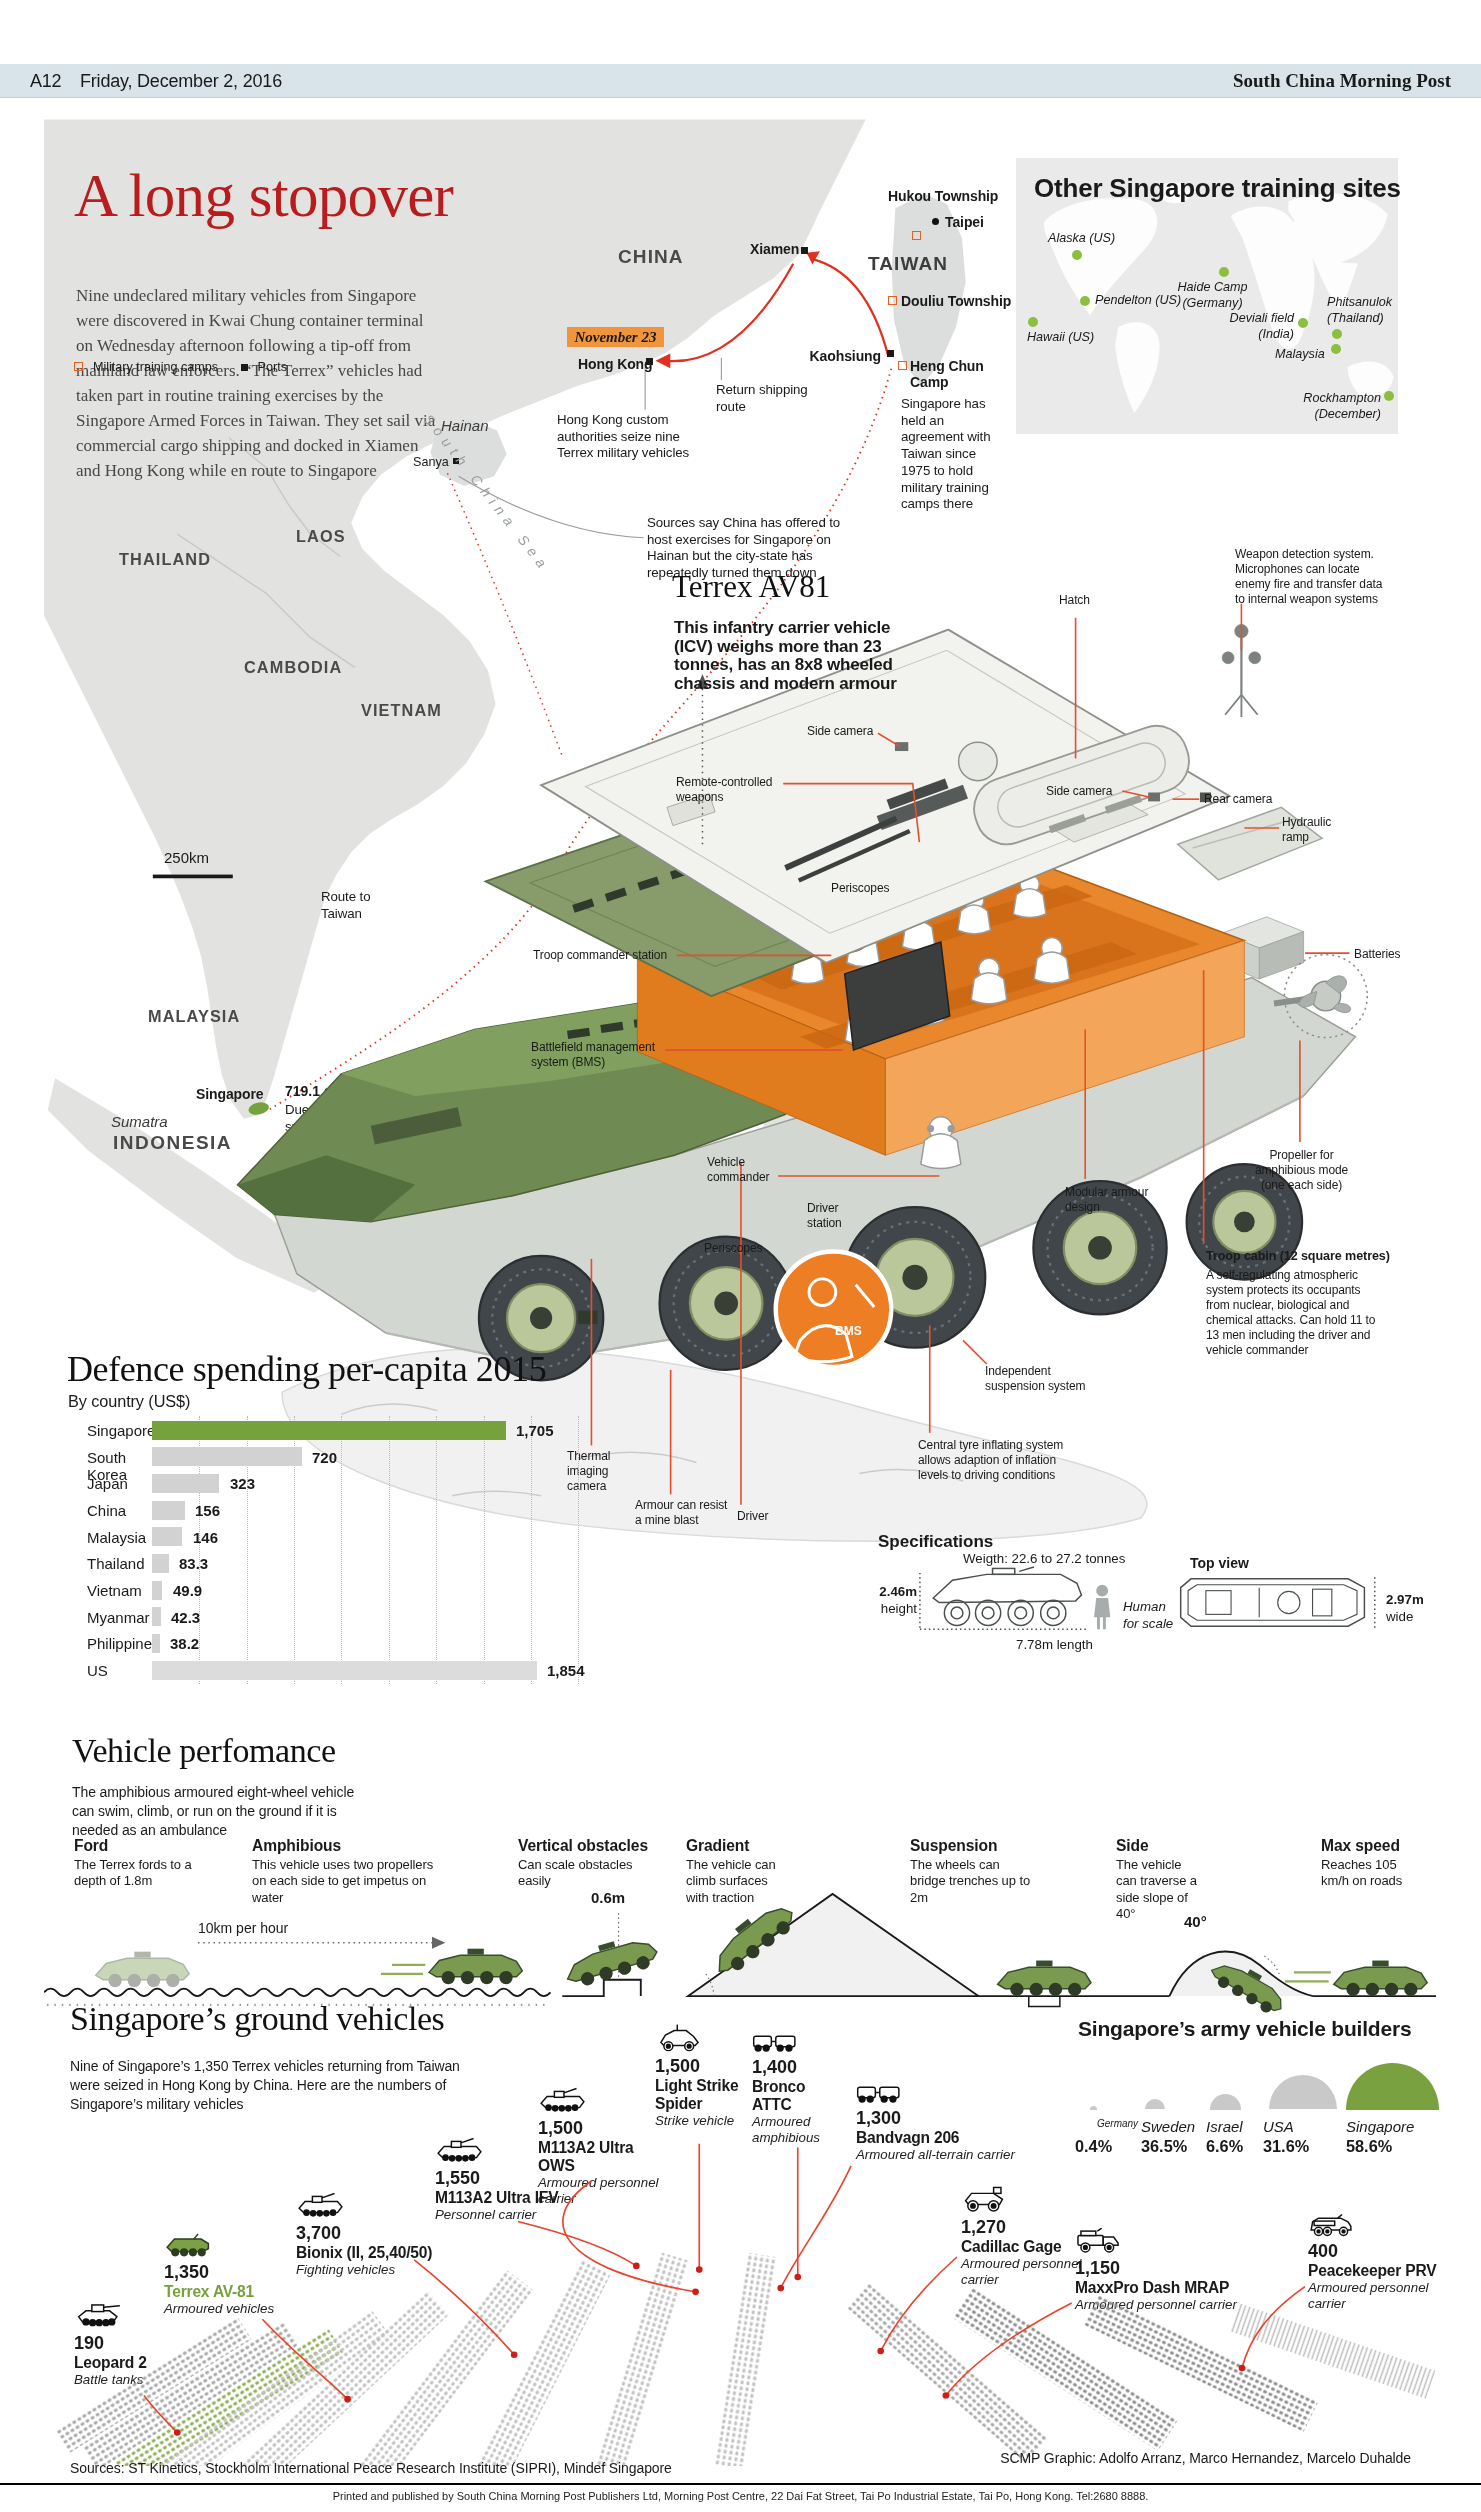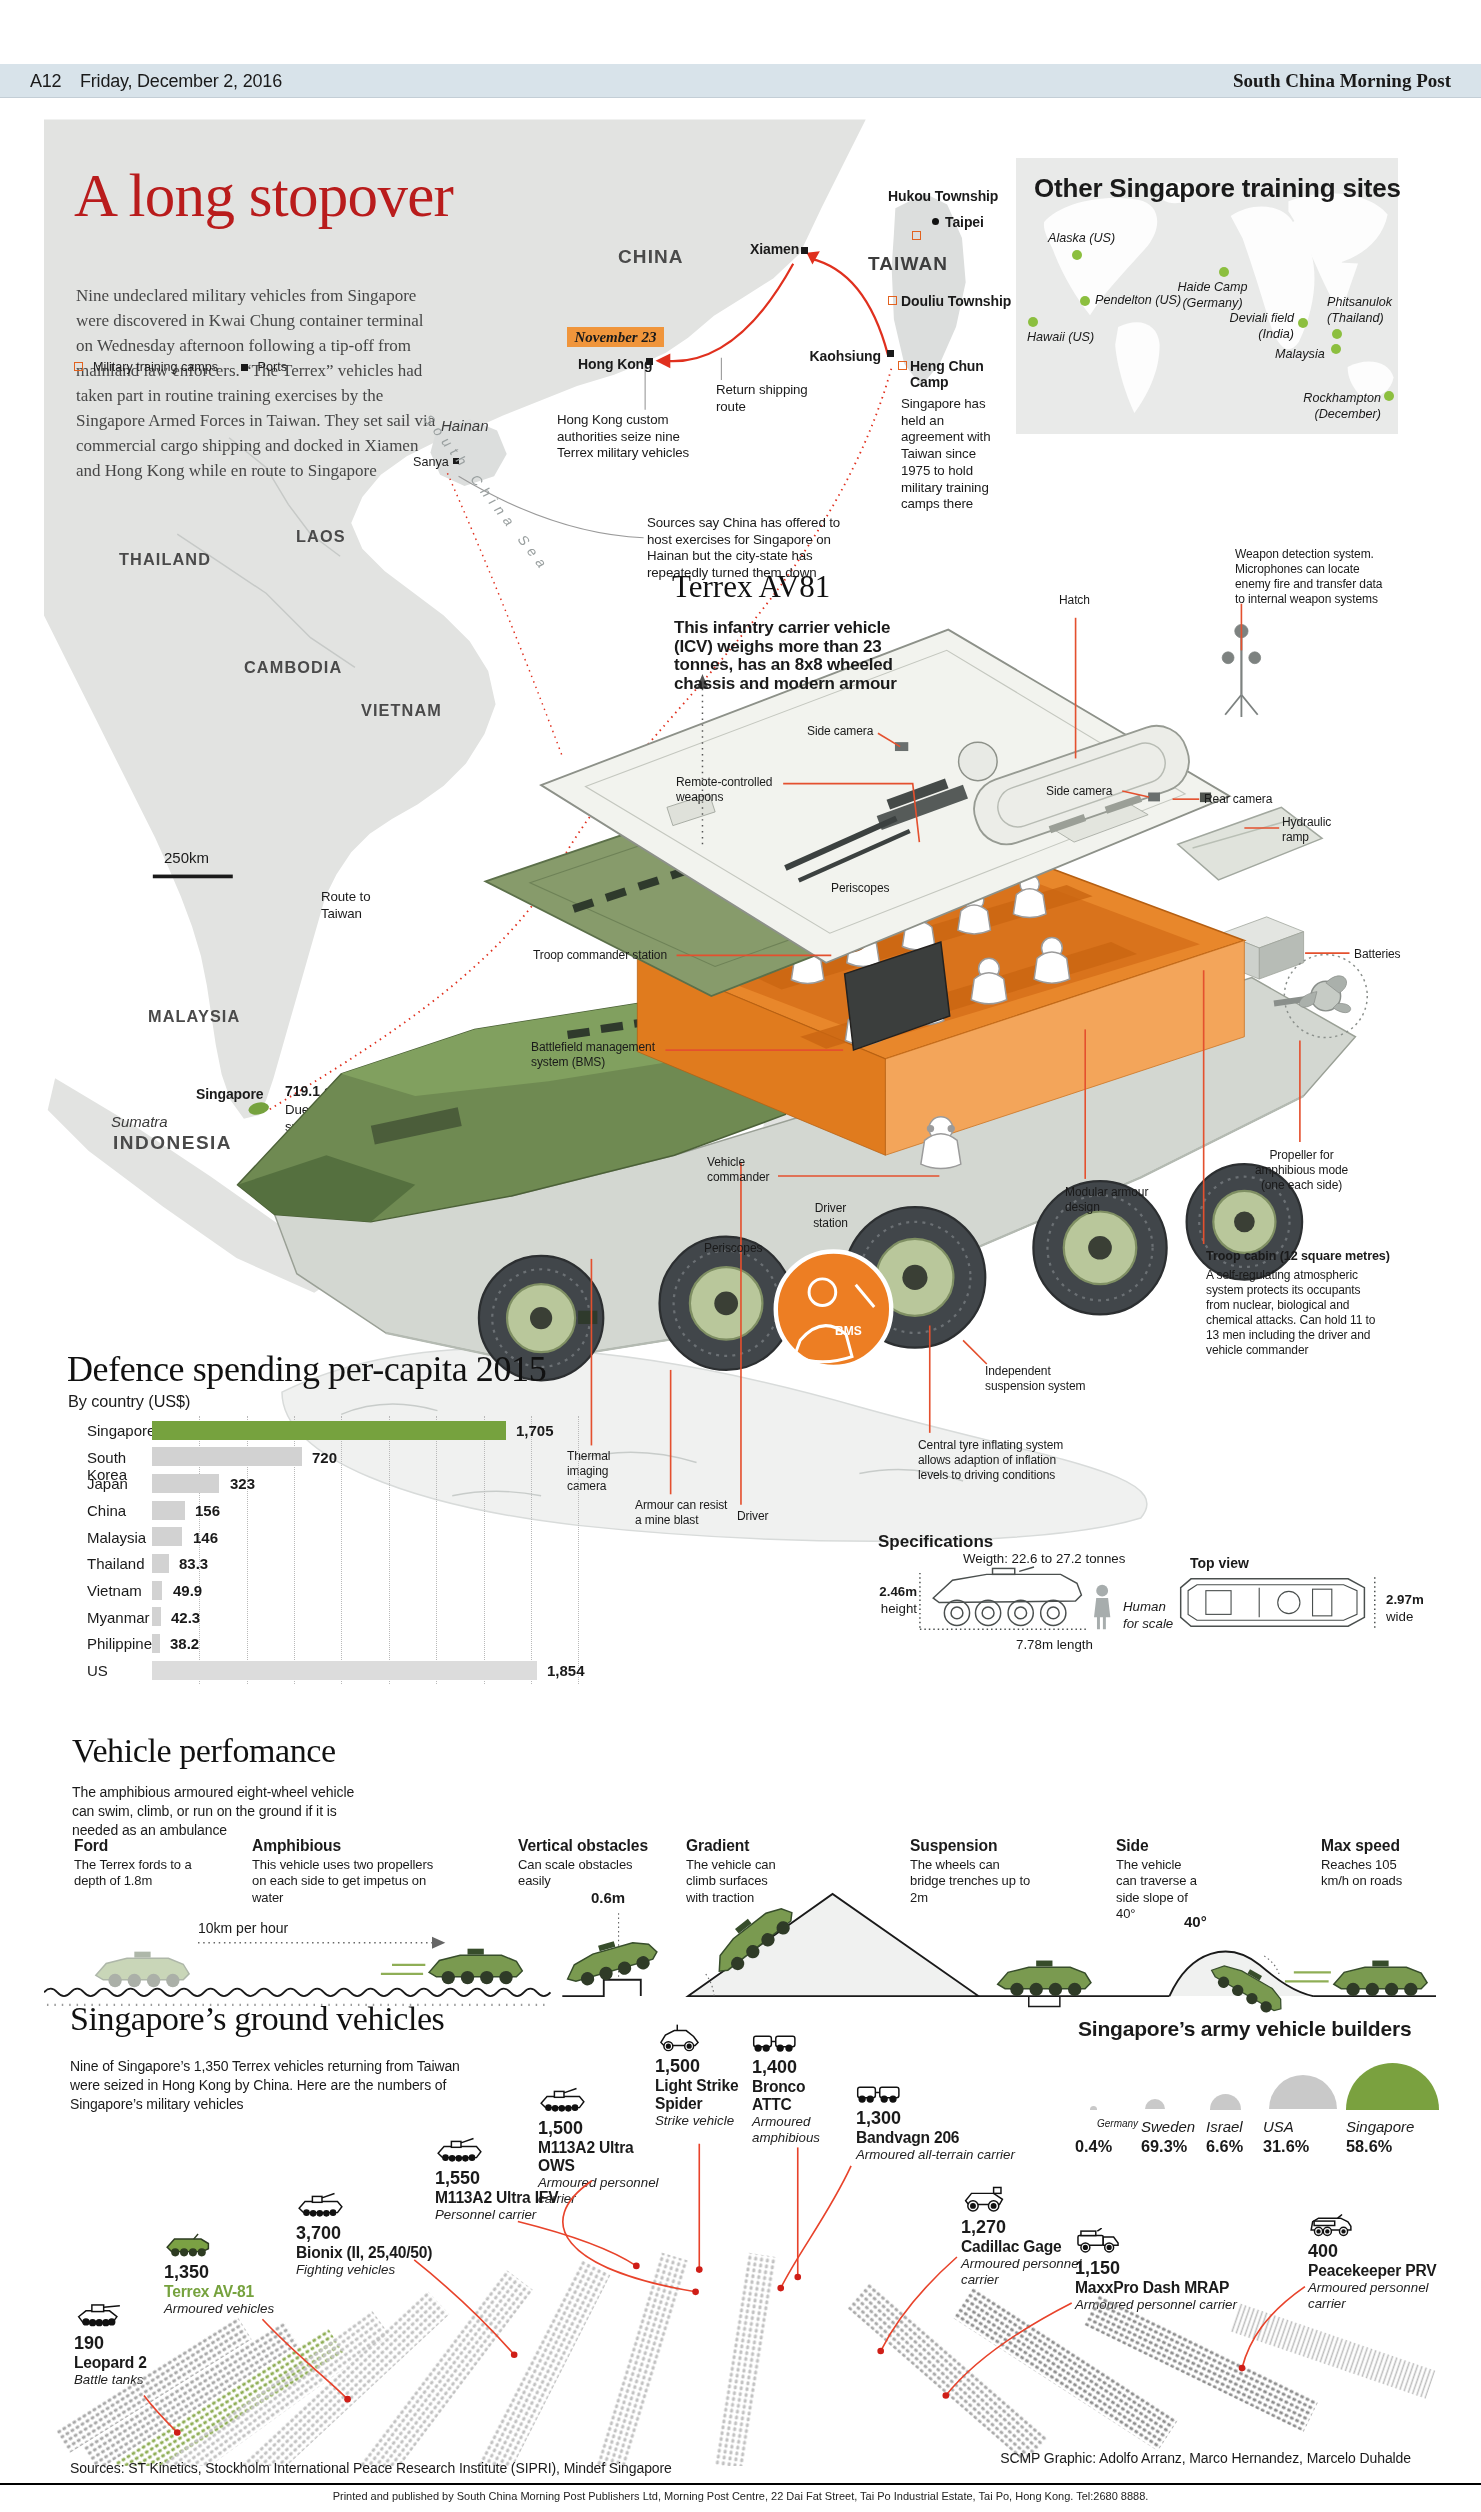--- a/index.html
+++ b/index.html
@@ -367,21 +367,21 @@
 <div class="abs lbl" style="left:1235px;top:547px;width:159px">Weapon detection system. Microphones can locate enemy fire and transfer data to internal weapon systems</div>
 <div class="abs lbl" style="left:807px;top:724px">Side camera</div>
 <div class="abs lbl" style="left:676px;top:775px;width:107px">Remote-controlled weapons</div>
 <div class="abs lbl" style="left:1046px;top:784px">Side camera</div>
 <div class="abs lbl" style="left:1204px;top:792px">Rear camera</div>
 <div class="abs lbl" style="left:1282px;top:815px;width:59px">Hydraulic ramp</div>
 <div class="abs lbl" style="left:831px;top:881px">Periscopes</div>
 <div class="abs lbl" style="left:533px;top:948px">Troop commander station</div>
 <div class="abs lbl" style="left:531px;top:1040px;width:137px">Battlefield management system (BMS)</div>
 <div class="abs lbl" style="left:707px;top:1155px;width:74px">Vehicle commander</div>
-<div class="abs lbl" style="left:807px;top:1201px;width:47px;text-align:center">Driver station</div>
+<div class="abs lbl" style="left:807px;top:1201px;width:47px;">Driver station</div>
 <div class="abs lbl" style="left:704px;top:1241px">Periscopes</div>
 <div class="abs b" style="left:835px;top:1324px;color:#fff;font-size:12px">BMS</div>
 <div class="abs lbl" style="left:1354px;top:947px">Batteries</div>
 <div class="abs lbl" style="left:1244px;top:1148px;width:115px;text-align:center">Propeller for amphibious mode (one each side)</div>
 <div class="abs lbl" style="left:1065px;top:1185px;width:89px">Modular armour design</div>
 <div class="abs lbl" style="left:985px;top:1364px;width:119px">Independent suspension system</div>
 <div class="abs lbl" style="left:918px;top:1438px;width:159px">Central tyre inflating system allows adaption of inflation levels to driving conditions</div>
 <div class="abs lbl" style="left:567px;top:1449px;width:63px">Thermal imaging camera</div>
 <div class="abs lbl" style="left:635px;top:1498px;width:100px">Armour can resist a mine blast</div>
 <div class="abs lbl" style="left:737px;top:1509px">Driver</div>
@@ -822,21 +822,21 @@
 
 <div class="abs b" style="left:1078px;top:2017px;font-size:21px;letter-spacing:-0.2px">Singapore’s army vehicle builders</div>
 <div class="semi" style="left:1090px;top:2106px;width:7.4px;height:3.7px"></div>
 <div class="semi" style="left:1145px;top:2099px;width:20px;height:10.4px"></div>
 <div class="semi" style="left:1210px;top:2094px;width:31px;height:15.6px"></div>
 <div class="semi" style="left:1269px;top:2075px;width:68px;height:34px"></div>
 <div class="semi green" style="left:1346px;top:2063px;width:93px;height:47px"></div>
 <div class="abs i" style="left:1097px;top:2118px;font-size:10px">Germany</div>
 <div class="abs b" style="left:1075px;top:2137px;font-size:16.3px">0.4%</div>
 <div class="abs i" style="left:1141px;top:2118px;font-size:15px">Sweden</div>
-<div class="abs b" style="left:1141px;top:2137px;font-size:16.3px">69.3%</div>
+<div class="abs b" style="left:1141px;top:2137px;font-size:16.3px">36.5%</div>
 <div class="abs i" style="left:1206px;top:2118px;font-size:15px">Israel</div>
 <div class="abs b" style="left:1206px;top:2137px;font-size:16.3px">6.6%</div>
 <div class="abs i" style="left:1263px;top:2118px;font-size:15px">USA</div>
 <div class="abs b" style="left:1263px;top:2137px;font-size:16.3px">31.6%</div>
 <div class="abs i" style="left:1346px;top:2118px;font-size:15px">Singapore</div>
 <div class="abs b" style="left:1346px;top:2137px;font-size:16.3px">58.6%</div>
 
 <div class="abs" style="left:70px;top:2460px;font-size:14px;letter-spacing:-0.1px">Sources: ST Kinetics, Stockholm International Peace Research Institute (SIPRI), Mindef Singapore</div>
 <div class="abs" style="right:70px;top:2450px;font-size:14px;letter-spacing:-0.1px">SCMP Graphic: Adolfo Arranz, Marco Hernandez, Marcelo Duhalde</div>
 <div class="abs" style="left:0;top:2483px;width:1481px;height:1.5px;background:#000"></div>

